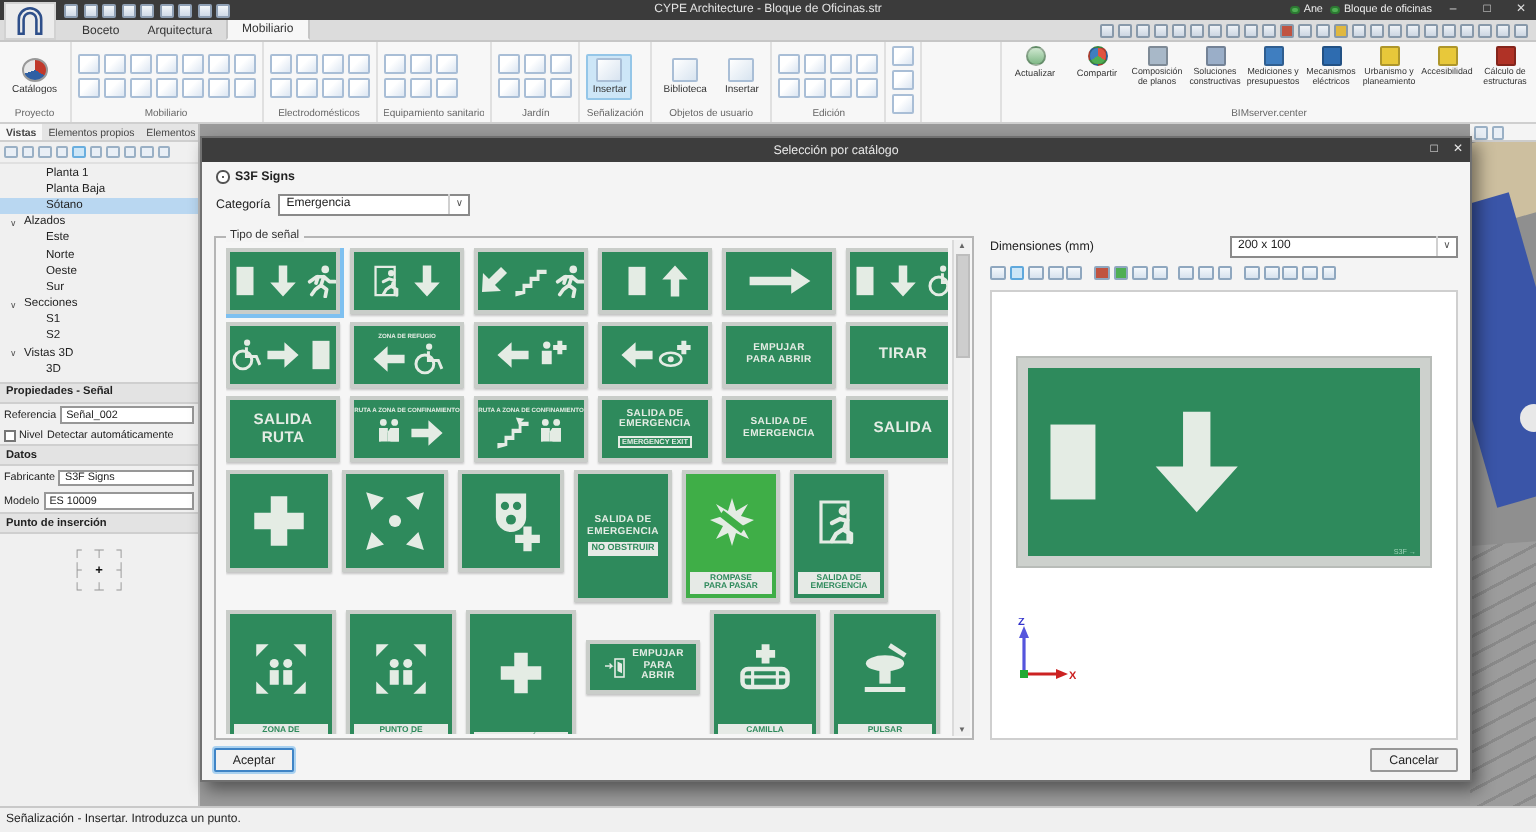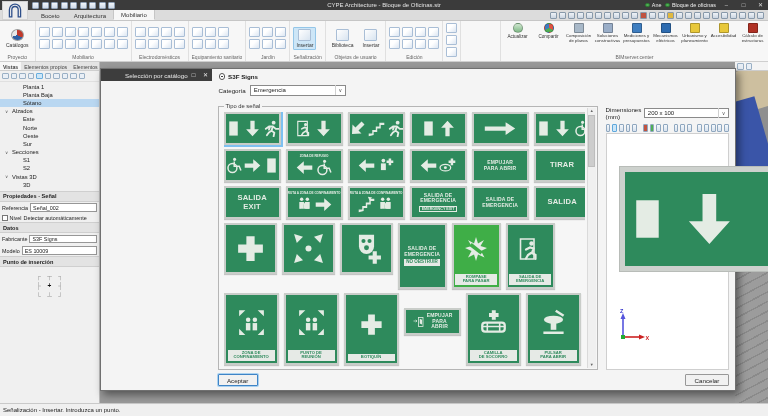--- a/index.html
+++ b/index.html
@@ -64,21 +64,21 @@
 
 
 .vp{position:absolute;top:62px;right:0;width:33px;bottom:13px;background:#8f8f8f;overflow:hidden;z-index:1}
 .vp-tb{position:absolute;top:0;left:0;right:0;height:9px;background:#f4f4f4;border-bottom:1px solid #ccc;display:flex;gap:2px;padding:1px 2px}
 .vp-t{position:absolute;top:6px;left:-8px;right:-8px;height:42px;background:#cdbf9f;transform:rotate(-16deg)}
 .vp-m{position:absolute;top:38px;left:-8px;right:-8px;height:150px;background:#3a55a8;transform:rotate(-16deg)}
 .vp-c{position:absolute;top:140px;right:-6px;width:14px;height:14px;border-radius:50%;background:#e8e8e8}
 .vp-g{position:absolute;top:210px;left:-8px;right:-8px;bottom:-8px;background:repeating-linear-gradient(-24deg,#9c9c9c 0 7px,#8a8a8a 7px 8.5px);transform:rotate(-4deg)}
 
 
-.dialog{position:absolute;left:100px;top:68px;width:636px;height:323px;background:#f4f4f4;border:1px solid #707070;box-shadow:3px 4px 8px rgba(0,0,0,.45);z-index:10;display:flex;}
+.dialog{position:absolute;left:100px;top:68px;width:636px;height:323px;background:#f4f4f4;border:1px solid #707070;box-shadow:3px 4px 8px rgba(0,0,0,.45);z-index:10;display:flex;flex-direction:column}
 .dtitle{height:12px;background:#3d3d3d;color:#e8e8e8;display:flex;align-items:center;flex:none}
 .dtitle .t{flex:1;text-align:center;font-size:6.2px}
 .dwb{width:12px;text-align:center;font-size:6px;line-height:12px}
 .dbody{flex:1;position:relative}
 .radio-row{position:absolute;left:7px;top:4px;display:flex;align-items:center;gap:3px;font-size:6.2px;font-weight:bold}
 .radio{width:6.5px;height:6.5px;border:1px solid #555;border-radius:50%;background:#fff;position:relative}
 .radio::after{content:"";position:absolute;inset:1.5px;background:#222;border-radius:50%}
 .cat-row{position:absolute;left:7px;top:16px;display:flex;align-items:center;gap:4px;font-size:6.2px}
 .select{background:#fff;border:1px solid #8a8a8a;height:10.5px;display:flex;align-items:center;font-size:6px;padding-left:3px}
 .select .chev{margin-left:auto;width:10px;text-align:center;color:#555;font-size:5px;border-left:1px solid #d0d0d0;line-height:10px}
@@ -664,21 +664,21 @@
                   <div>TIRAR</div>
                 </div>
               </div>
             </div>
           </div>
           <div class="srow">
             <div class="sign s-wide">
               <div class="face">
                 <div class="tx big">
                   <div>SALIDA</div>
-                  <div>EXIT</div>
+                  <div>RUTA</div>
                 </div>
               </div>
             </div>
             <div class="sign s-wide">
               <div class="face">
                 <div class="tl">RUTA A ZONA DE CONFINAMIENTO</div>
                 <div class="icons">
                   <svg width="17" height="17" viewBox="0 0 24 24" fill="currentColor">
                     <circle cx="8" cy="4.5" r="2.4"></circle>
                     <circle cx="16" cy="4.5" r="2.4"></circle>

